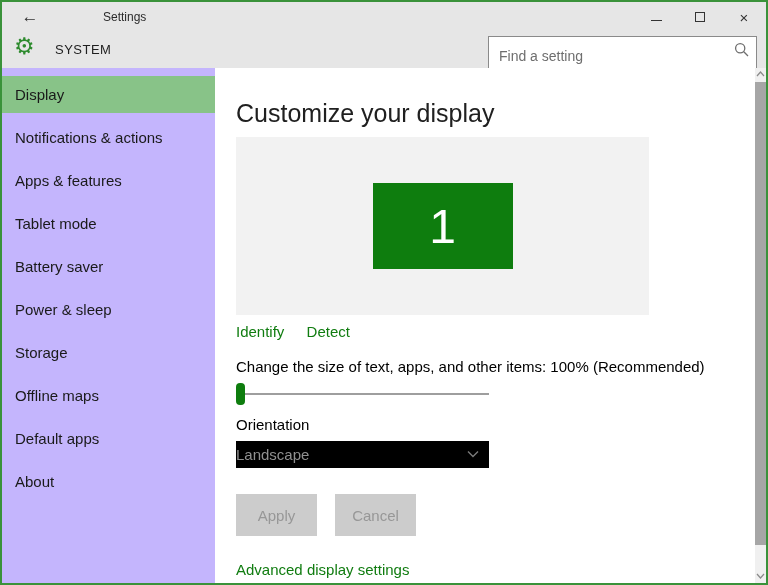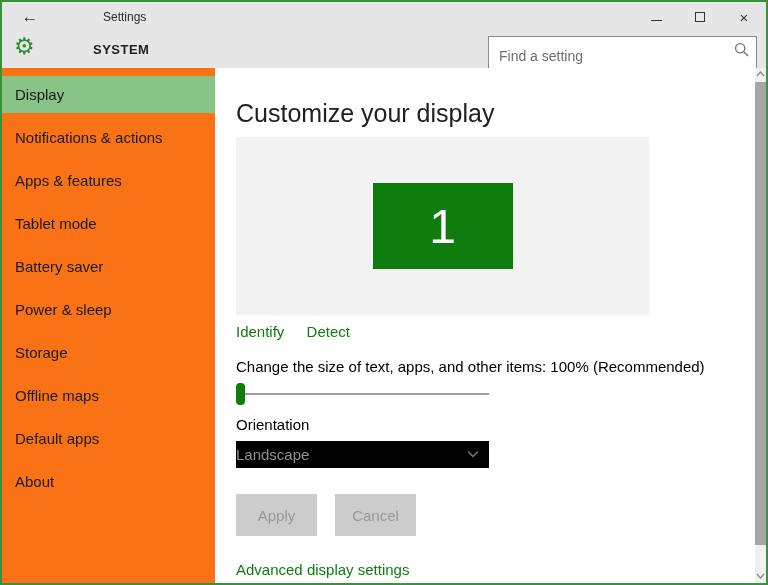--- a/index.html
+++ b/index.html
@@ -59,24 +59,23 @@
     position: absolute;
     left: 12px; top: 32px;
     font-size: 23px;
     line-height: 24px;
     color: #2e8b2e;
   }
   .section-title {
     position: absolute;
     left: 53px; top: 40px;
     font-size: 13px;
-    font-weight: 700;
+    font-weight: 400;
     letter-spacing: 0.5px;
     color: #1f1f1f;
-    margin-left: 38px;
   }
   .searchbox {
     position: absolute;
     top: 34px; right: 9px;
     width: 269px; height: 39px;
     background: #fff;
     border: 1px solid #8a8a8a;
   }
   .searchbox input {
     width: 100%; height: 100%;
@@ -91,21 +90,21 @@
   .search-glyph {
     position: absolute;
     right: 7px; top: 5px;
     width: 15px; height: 15px;
   }
   
   .sidebar {
     position: absolute;
     left: 0; top: 66px; bottom: 0;
     width: 213px;
-    background: #f97316;
+    background: #c4b5fd;
     padding-top: 8px;
   }
   .side-item {
     height: 37px;
     margin-bottom: 6px;
     display: flex;
     align-items: center;
     padding-left: 13px;
     font-size: 15px;
     color: #1a1a1a;

